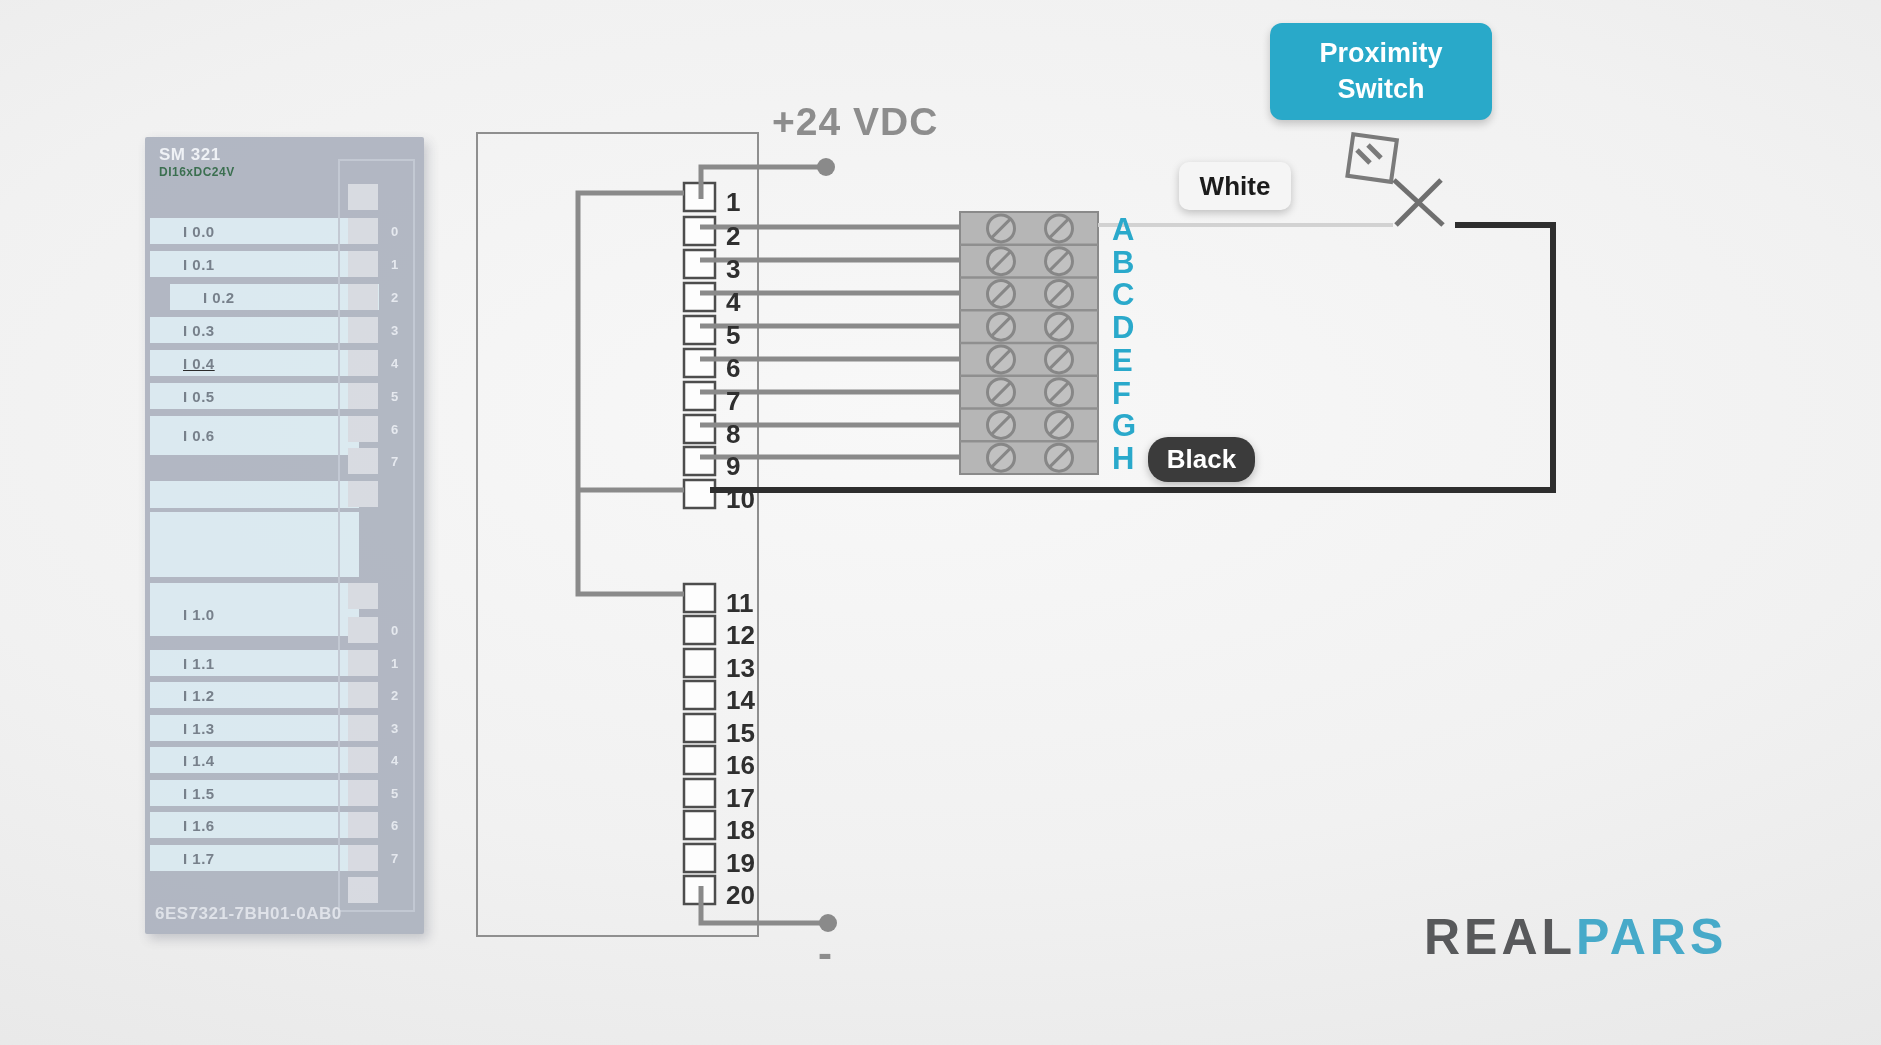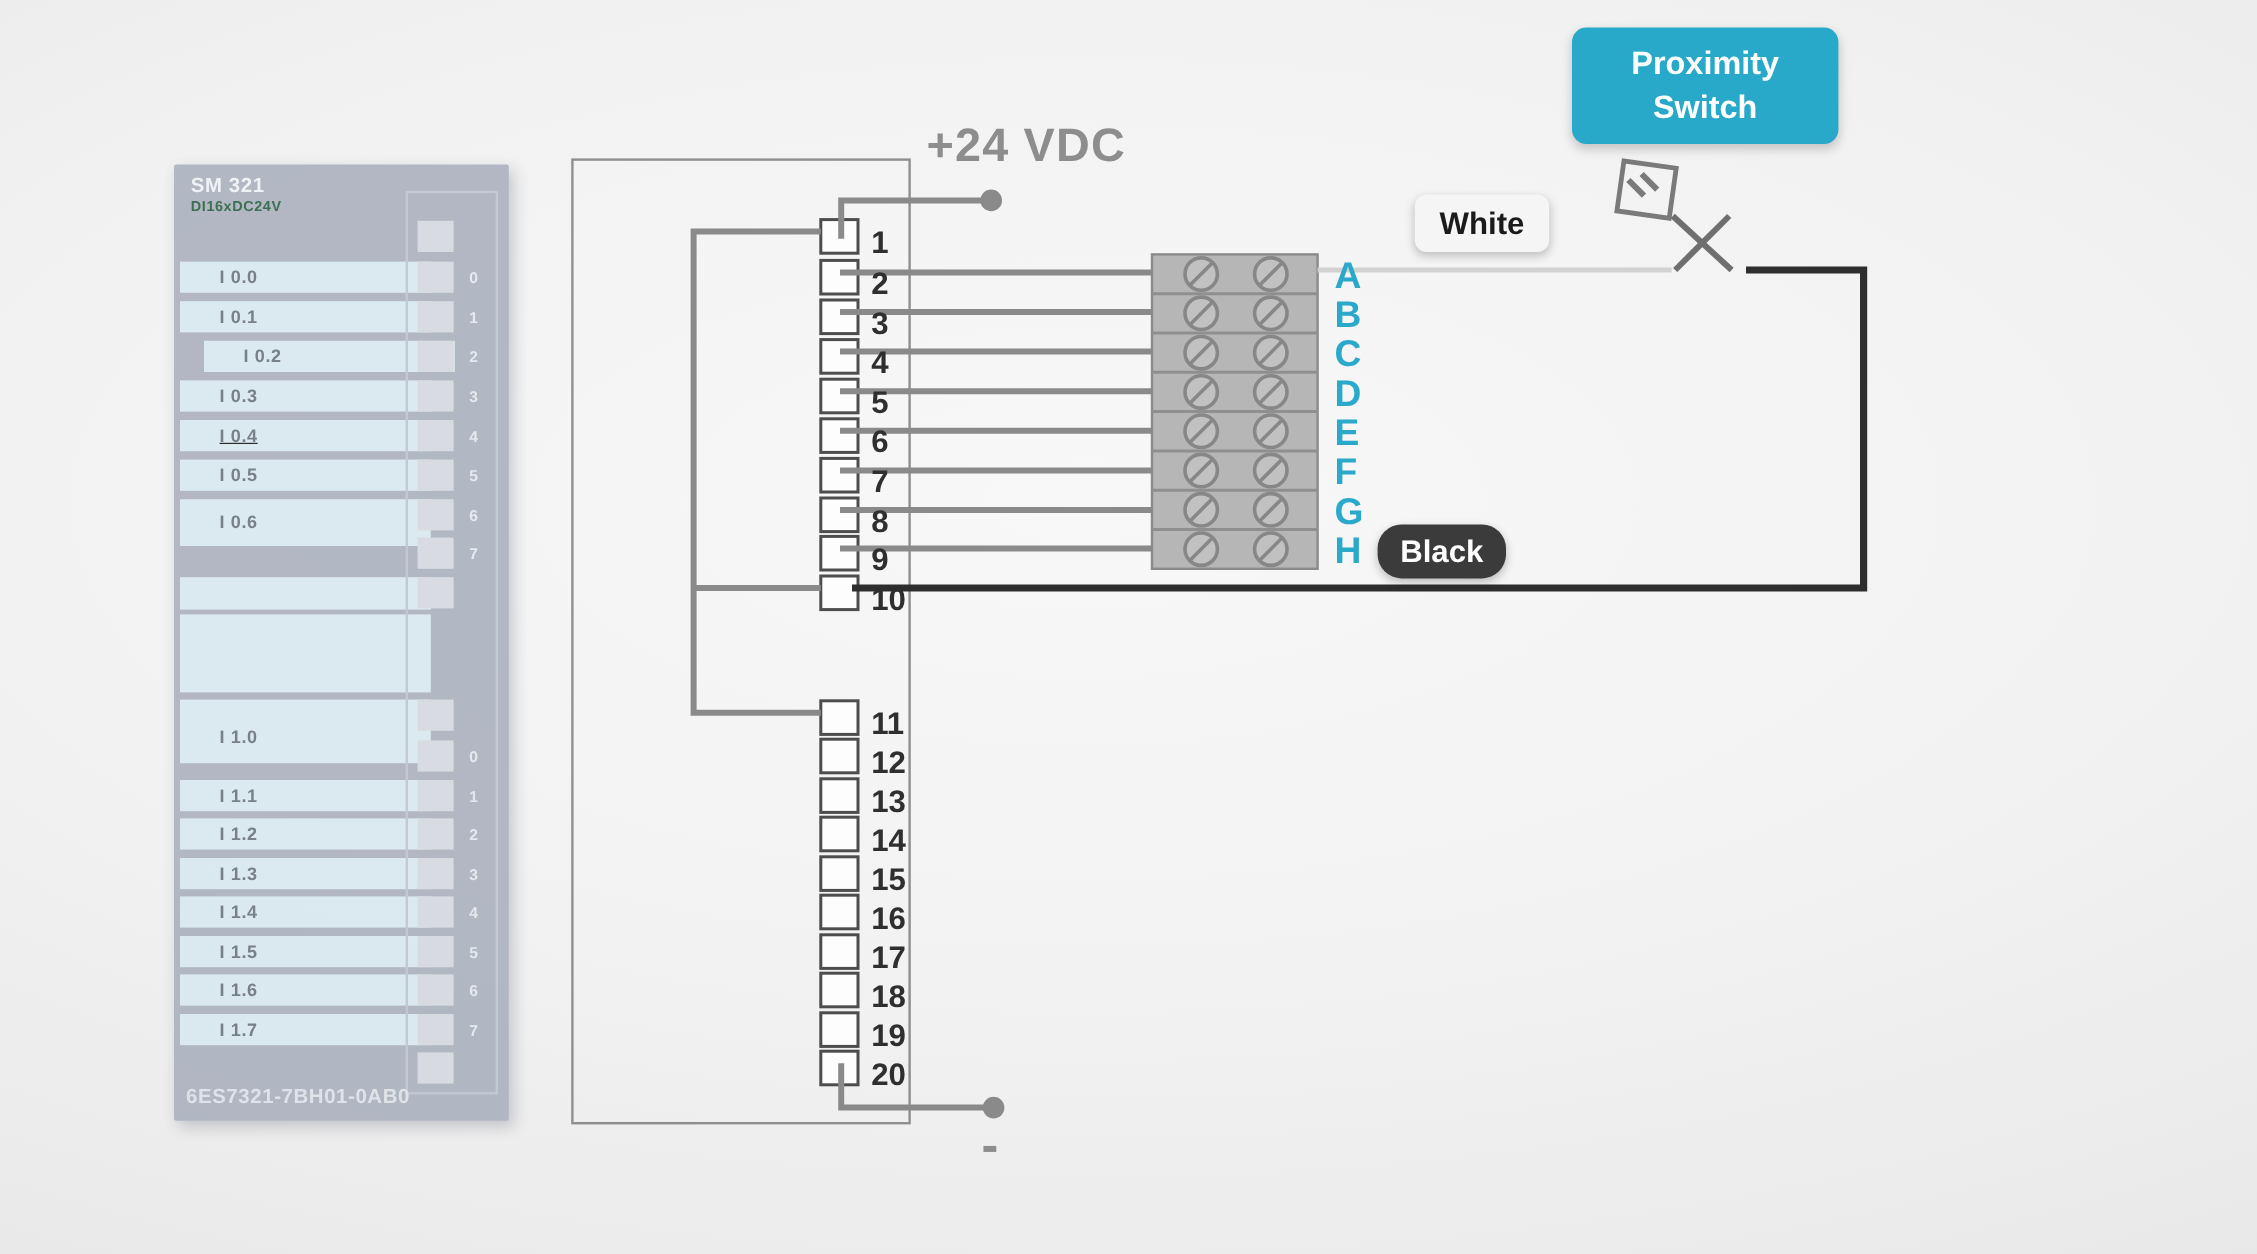--- a/index.html
+++ b/index.html
@@ -24,21 +24,21 @@
   .led-slot{position:absolute;left:203px;width:70px;height:26px;display:flex;align-items:center;}
   .led-box{width:30px;height:26px;background:#d3d6de;}
   .led-digit{font-size:13px;font-weight:700;color:#e3e7ee;margin-left:13px;}
   .mod-part{position:absolute;left:10px;bottom:10px;font-size:17px;font-weight:700;color:#dce0e8;letter-spacing:.5px;}
 
   
   .power-label{position:absolute;left:772px;top:100px;font-size:39px;font-weight:600;color:#8d8d8d;letter-spacing:1px;}
   .minus-label{position:absolute;left:818px;top:930px;font-size:42px;font-weight:700;color:#8d8d8d;}
   .callout{position:absolute;display:flex;align-items:center;justify-content:center;font-weight:700;}
   .callout-proximity{
-    left:1310px;top:23px;width:222px;height:97px;border-radius:12px;
+    left:1270px;top:23px;width:222px;height:97px;border-radius:12px;
     background:var(--teal,#29a9c9);color:#ffffff;flex-direction:column;
     font-size:27px;line-height:1.32;box-shadow:0 4px 9px rgba(0,0,0,.2);
   }
   .callout-white{
     left:1179px;top:162px;width:112px;height:48px;border-radius:10px;
     background:#f5f5f5;color:#1b1b1b;font-size:26px;box-shadow:0 3px 8px rgba(0,0,0,.22);
   }
   .callout-black{
     left:1148px;top:437px;width:107px;height:45px;border-radius:20px;
     background:#3b3b3b;color:#ffffff;font-size:26px;box-shadow:0 3px 8px rgba(0,0,0,.25);
@@ -318,13 +318,14 @@
   <div class="power-label">+24 VDC</div>
   <div class="minus-label">-</div>
 
   <div class="callout callout-proximity">
     <span>Proximity</span>
     <span>Switch</span>
   </div>
   <div class="callout callout-white">White</div>
   <div class="callout callout-black">Black</div>
 
+  <div class="logo"><span class="logo-real">REAL</span><span class="logo-pars">PARS</span></div>
 </div>
 
 </body></html>

